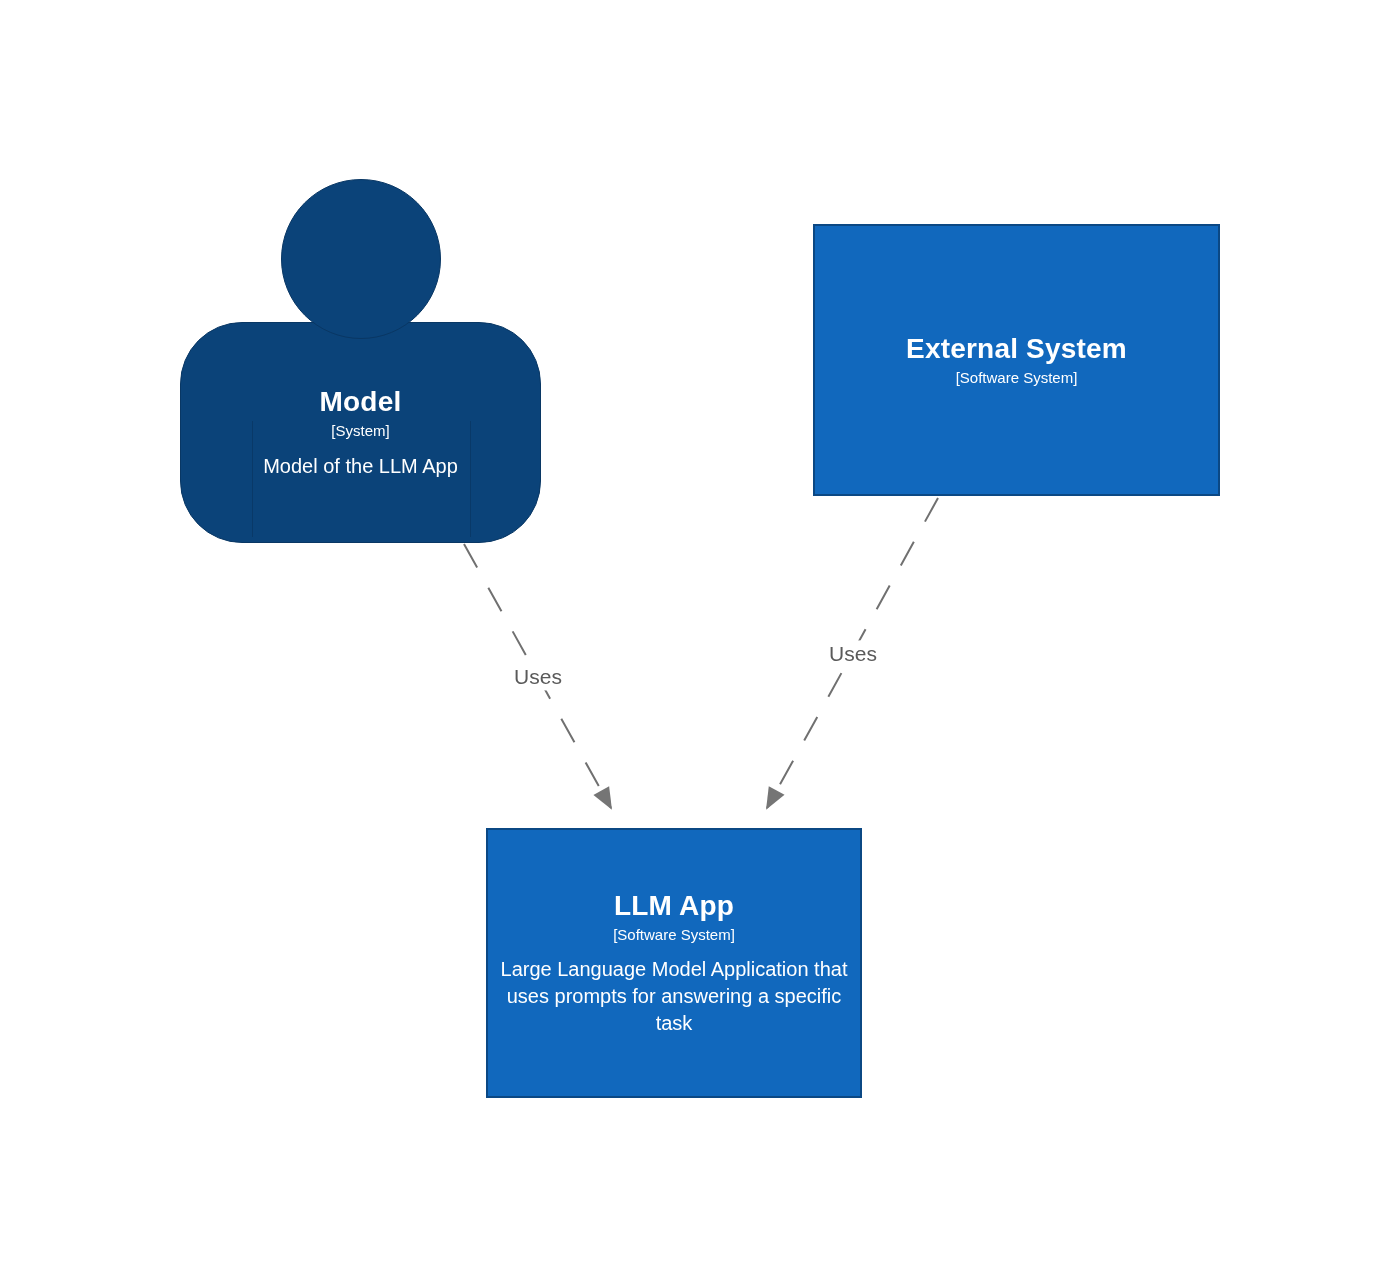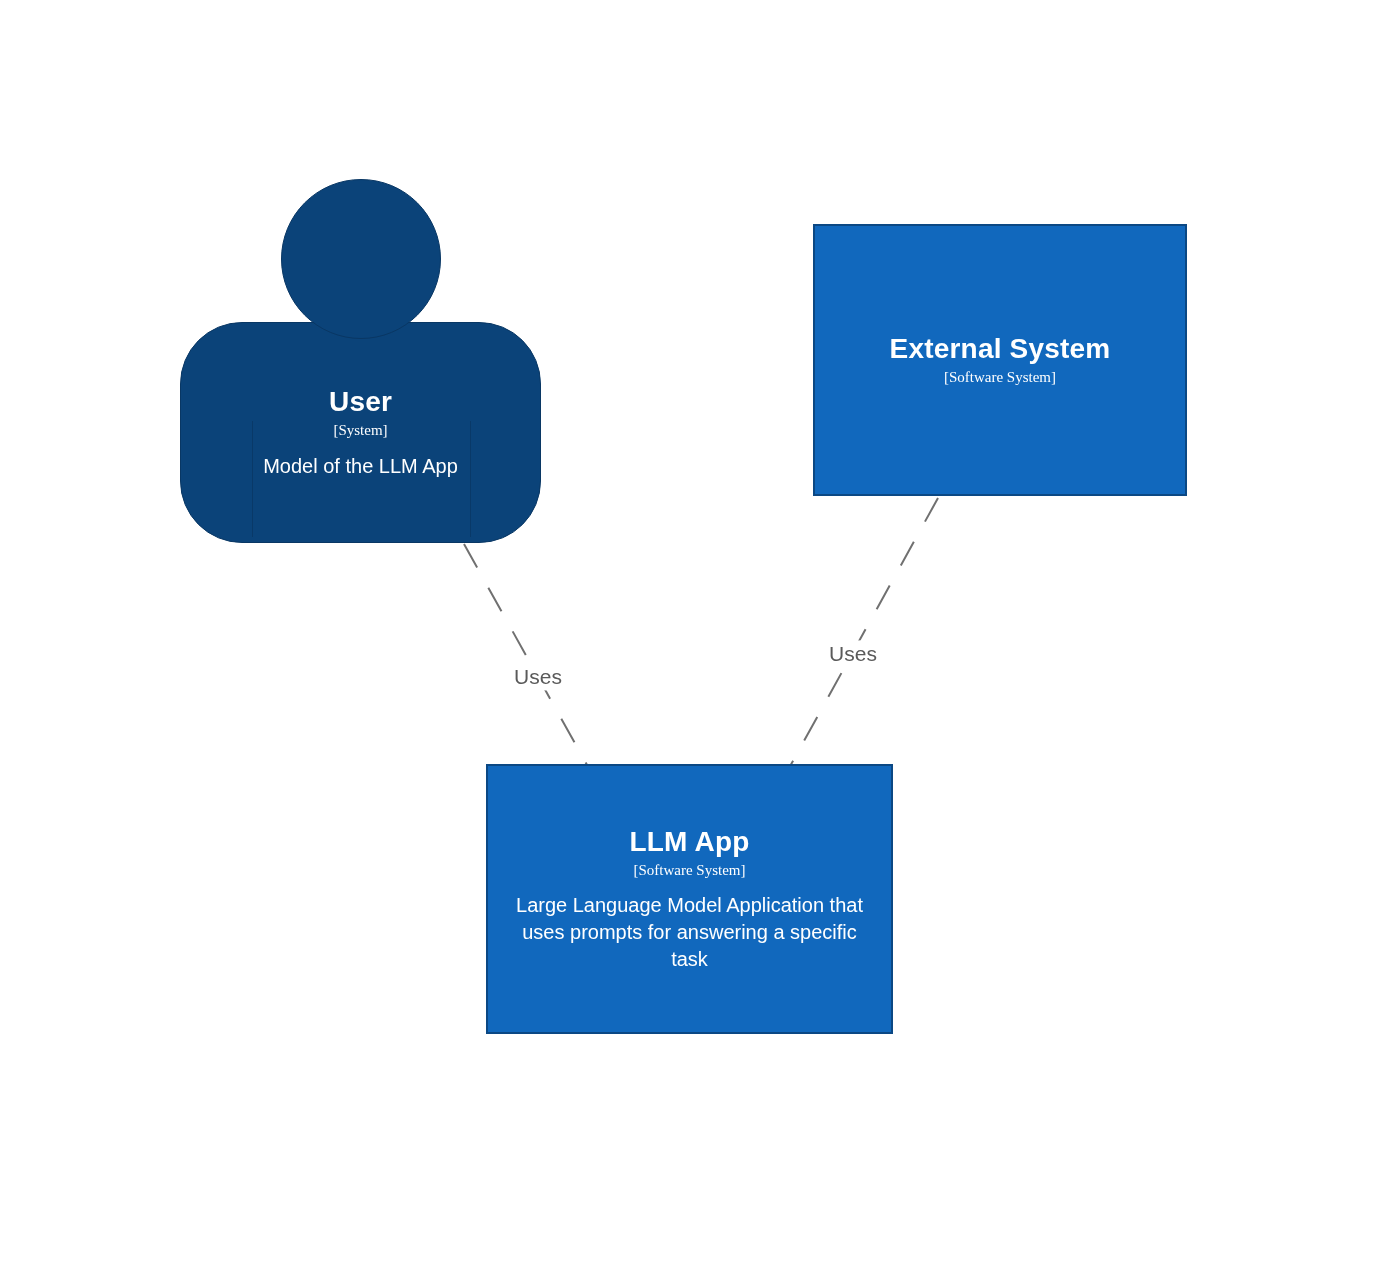--- a/index.html
+++ b/index.html
@@ -75,22 +75,22 @@
   }
 
   
   .sysbox {
     position: absolute;
     background: var(--system);
     border: 2px solid var(--system-border);
     box-sizing: border-box;
     z-index: 2;
   }
-  .sysbox.external { left: 813px; top: 224px; width: 374px; height: 272px; }
-  .sysbox.llm      { left: 486px; top: 764px; width: 407px; height: 270px; }
+  .sysbox.external { left: 813px; top: 224px; width: 407px; height: 272px; }
+  .sysbox.llm      { left: 486px; top: 828px; width: 376px; height: 270px; }
 
   
   .node-text {
     width: 100%; height: 100%;
     display: flex;
     flex-direction: column;
     align-items: center;
     justify-content: center;
     text-align: center;
     color: var(--text);
@@ -98,21 +98,20 @@
   .node-title {
     font-size: 28px;
     font-weight: 700;
     line-height: 1.2;
     letter-spacing: 0.2px;
   }
   .node-meta {
     font-size: 15px;
     line-height: 1.3;
     margin-top: 2px;
-    font-family: Liberation Serif, serif;
   }
   .node-desc {
     font-size: 20px;
     line-height: 1.35;
     margin-top: 12px;
     max-width: 352px;
   }
 
   
   .edge-label {
@@ -145,21 +144,21 @@
     <line class="edge-line" x1="938" y1="498" x2="767" y2="808" marker-end="url(#arrowhead)"></line>
   </svg>
 
   <div>
     <div class="person-body"></div>
     <div class="person-head"></div>
     <div class="person-arm left"></div>
     <div class="person-arm right"></div>
     <div class="person-text">
       <div class="node-text">
-        <div class="node-title">User</div>
+        <div class="node-title">Model</div>
         <div class="node-meta">[System]</div>
         <div class="node-desc">Model of the LLM App</div>
       </div>
     </div>
   </div>
 
   <div class="sysbox external">
     <div class="node-text">
       <div class="node-title">External System</div>
       <div class="node-meta">[Software System]</div>

